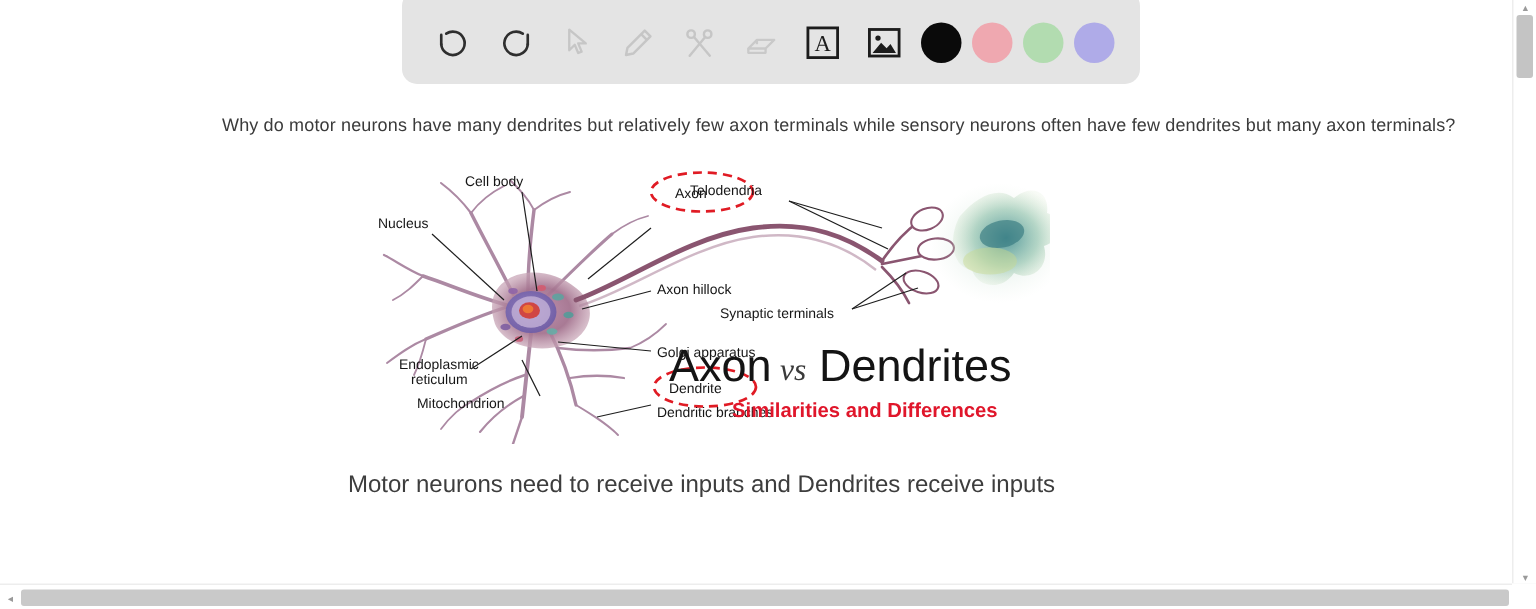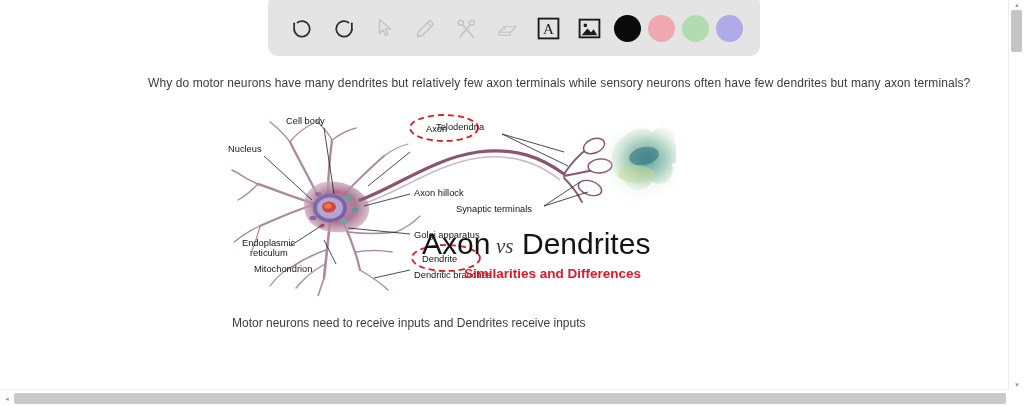--- a/index.html
+++ b/index.html
@@ -66,30 +66,30 @@
     left: 148px; top: 76px;
     font-size: 12px;
     color: #3b3b3b;
     white-space: nowrap;
     letter-spacing: 0.1px;
   }
 
   
   .figure {
     position: absolute;
-    left: 224px; top: 100px;
+    left: 248px; top: 100px;
     width: 452px; height: 196px;
   }
   .figure svg { display: block; }
 
   
   .answer {
     position: absolute;
     left: 232px; top: 315px;
-    font-size: 12px;
+    font-size: 16px;
     color: #3d3d3d;
     line-height: 17px;
     white-space: nowrap;
   }
   .answer div { white-space: nowrap; }
 
   
   .vscroll {
     position: absolute;
     right: 0; top: 0;

